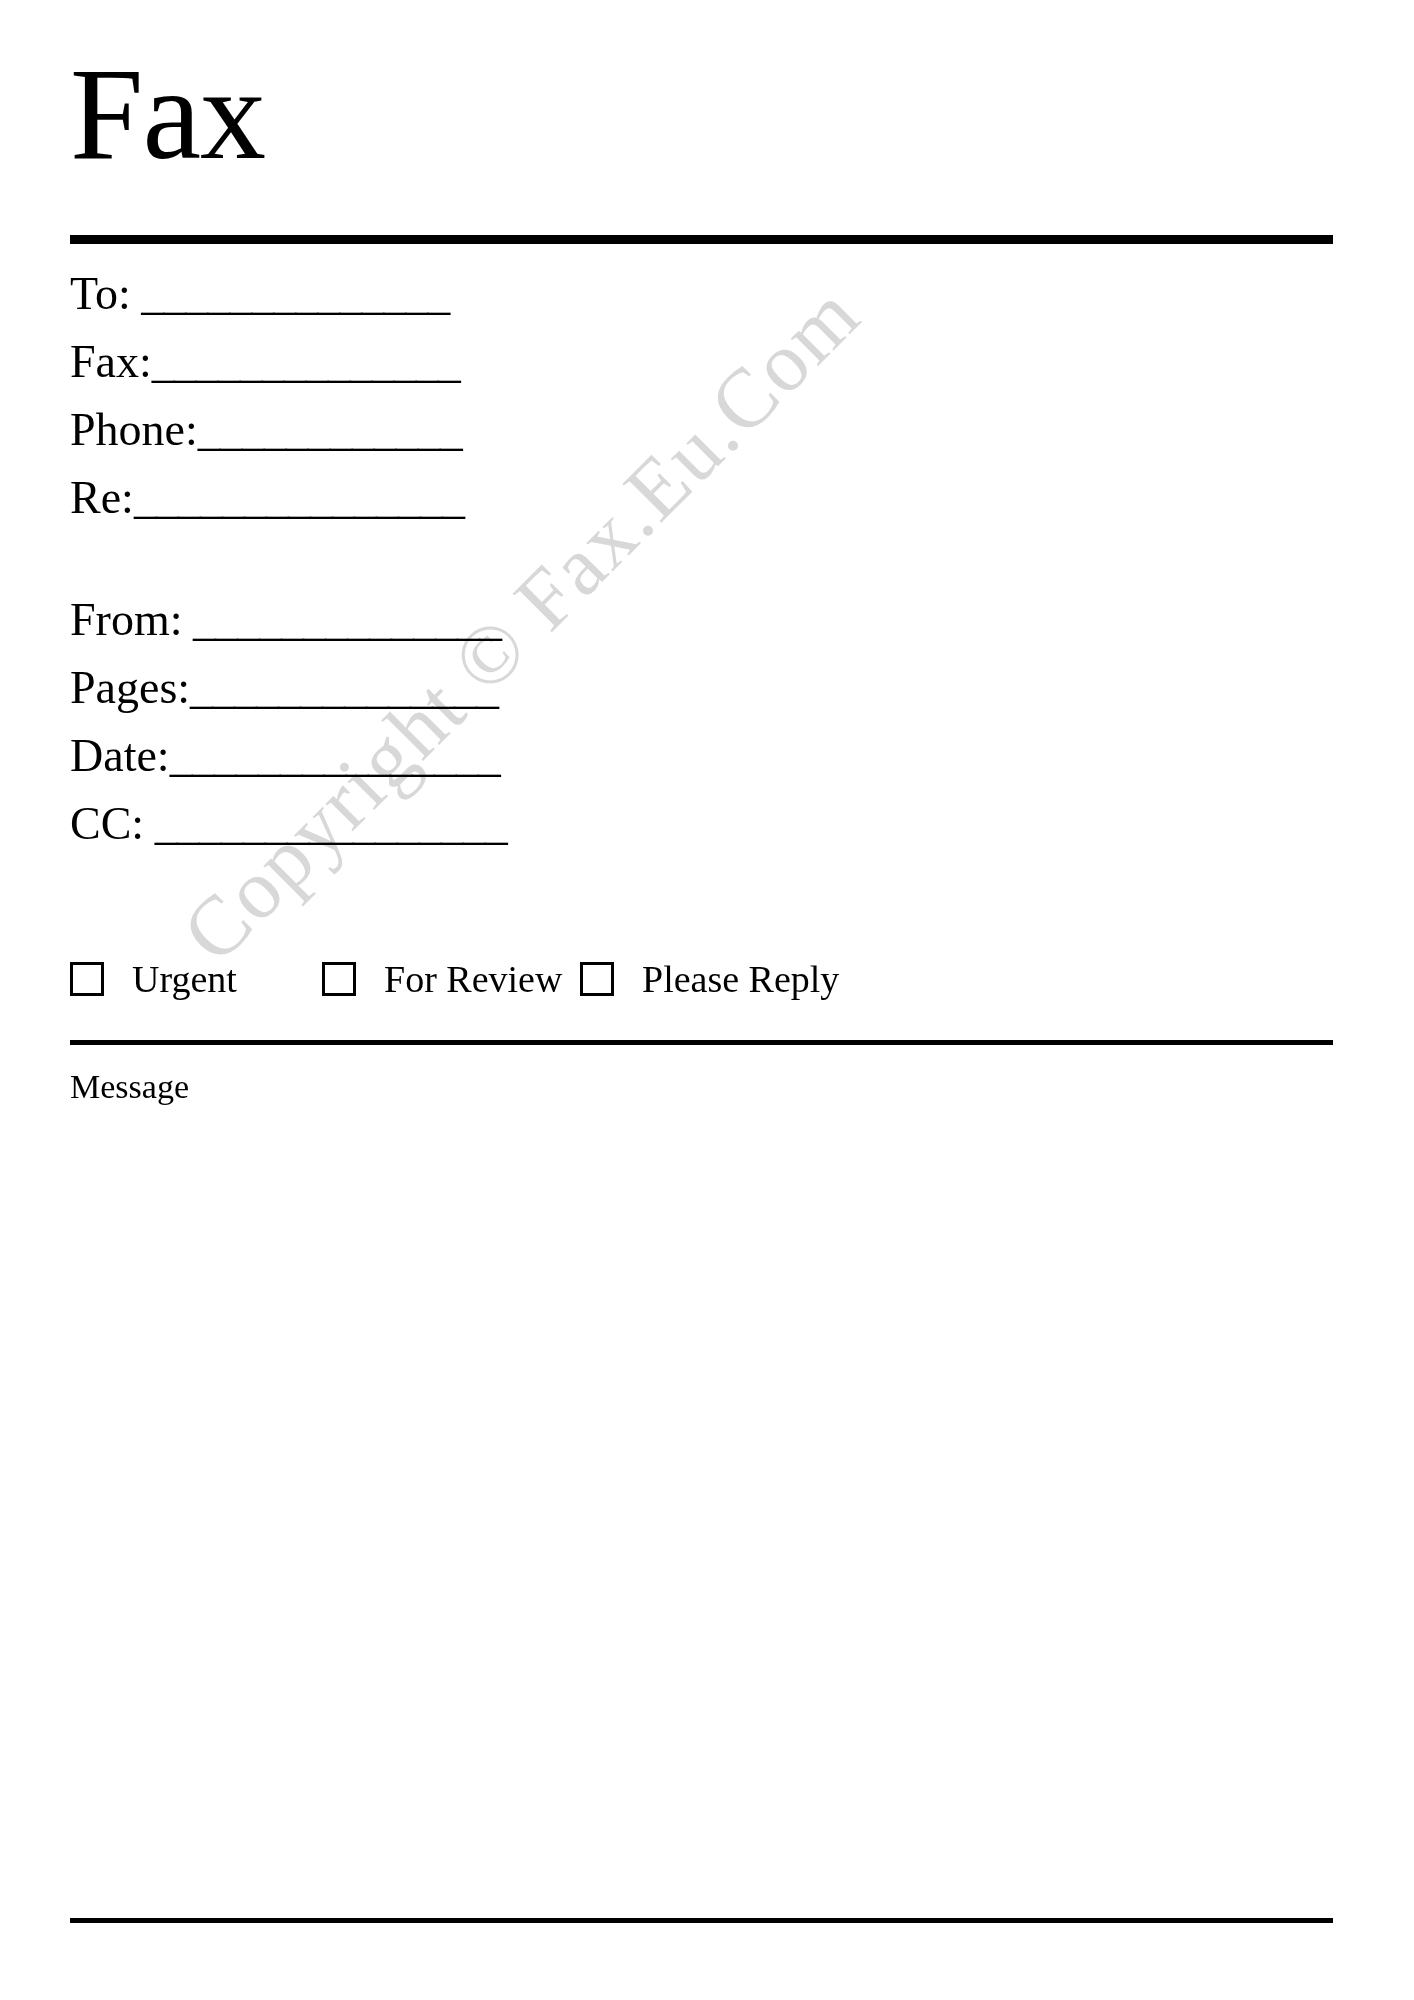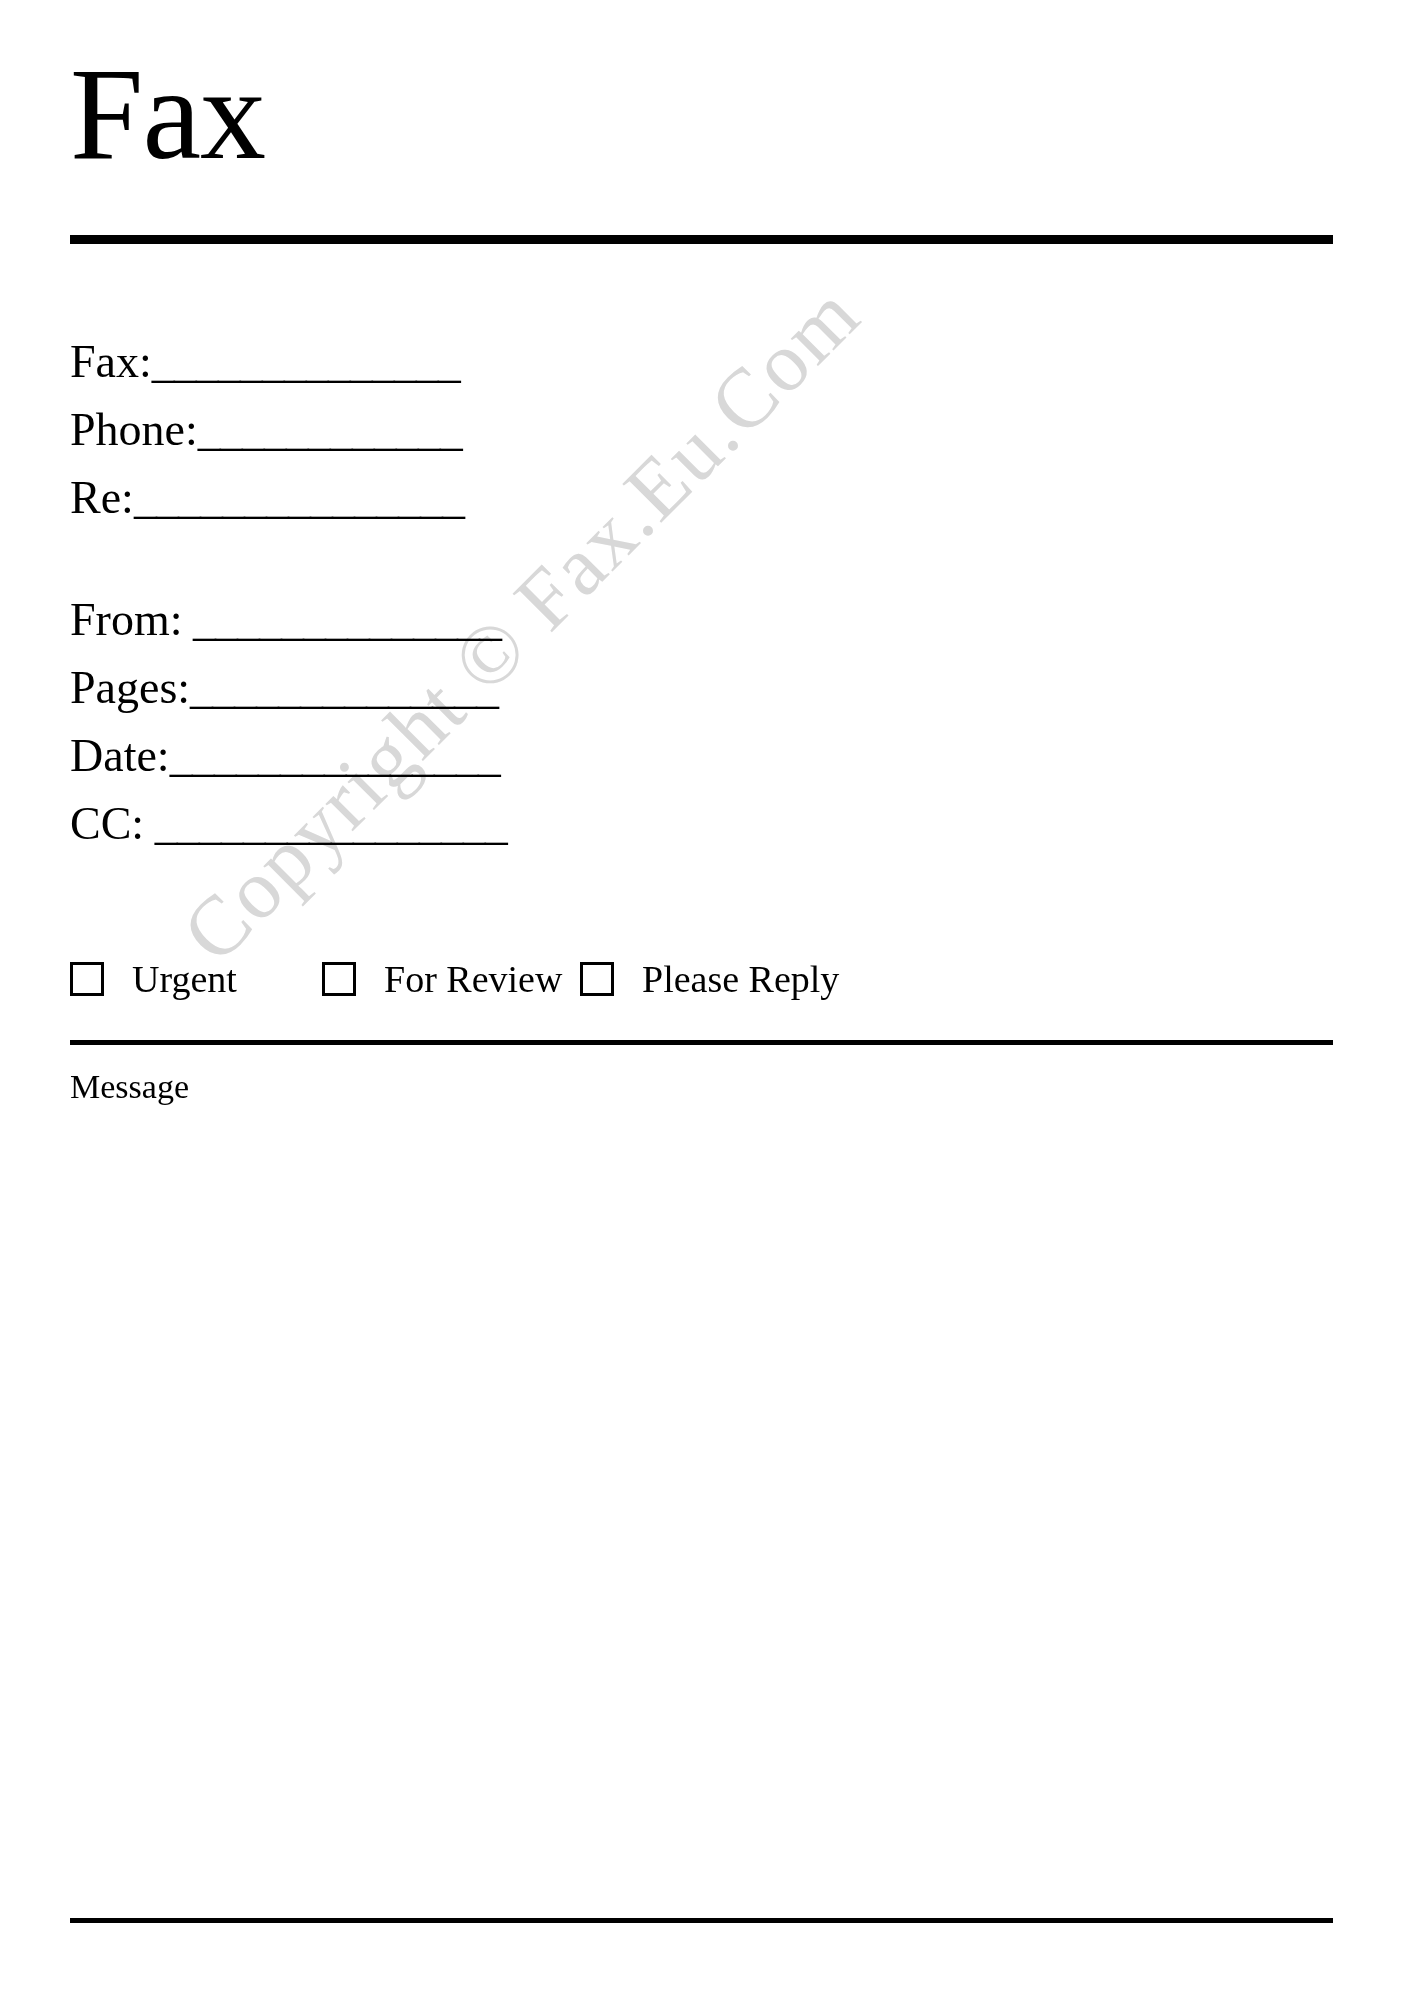--- a/index.html
+++ b/index.html
@@ -171,20 +171,23 @@
   <div class="watermark">
     <div class="watermark-text">Copyright © Fax.Eu.Com</div>
   </div>
 
   <div class="content">
 
     <div class="fax-title">Fax</div>
 
     <div class="rule-top"></div>
 
+    <div class="field f1">
+      <span class="lbl">To:</span><span class="blank"> ______________</span>
+    </div>
     <div class="field f2">
       <span class="lbl">Fax:</span><span class="blank">______________</span>
     </div>
     <div class="field f3">
       <span class="lbl">Phone:</span><span class="blank">____________</span>
     </div>
     <div class="field f4">
       <span class="lbl">Re:</span><span class="blank">_______________</span>
     </div>
 

